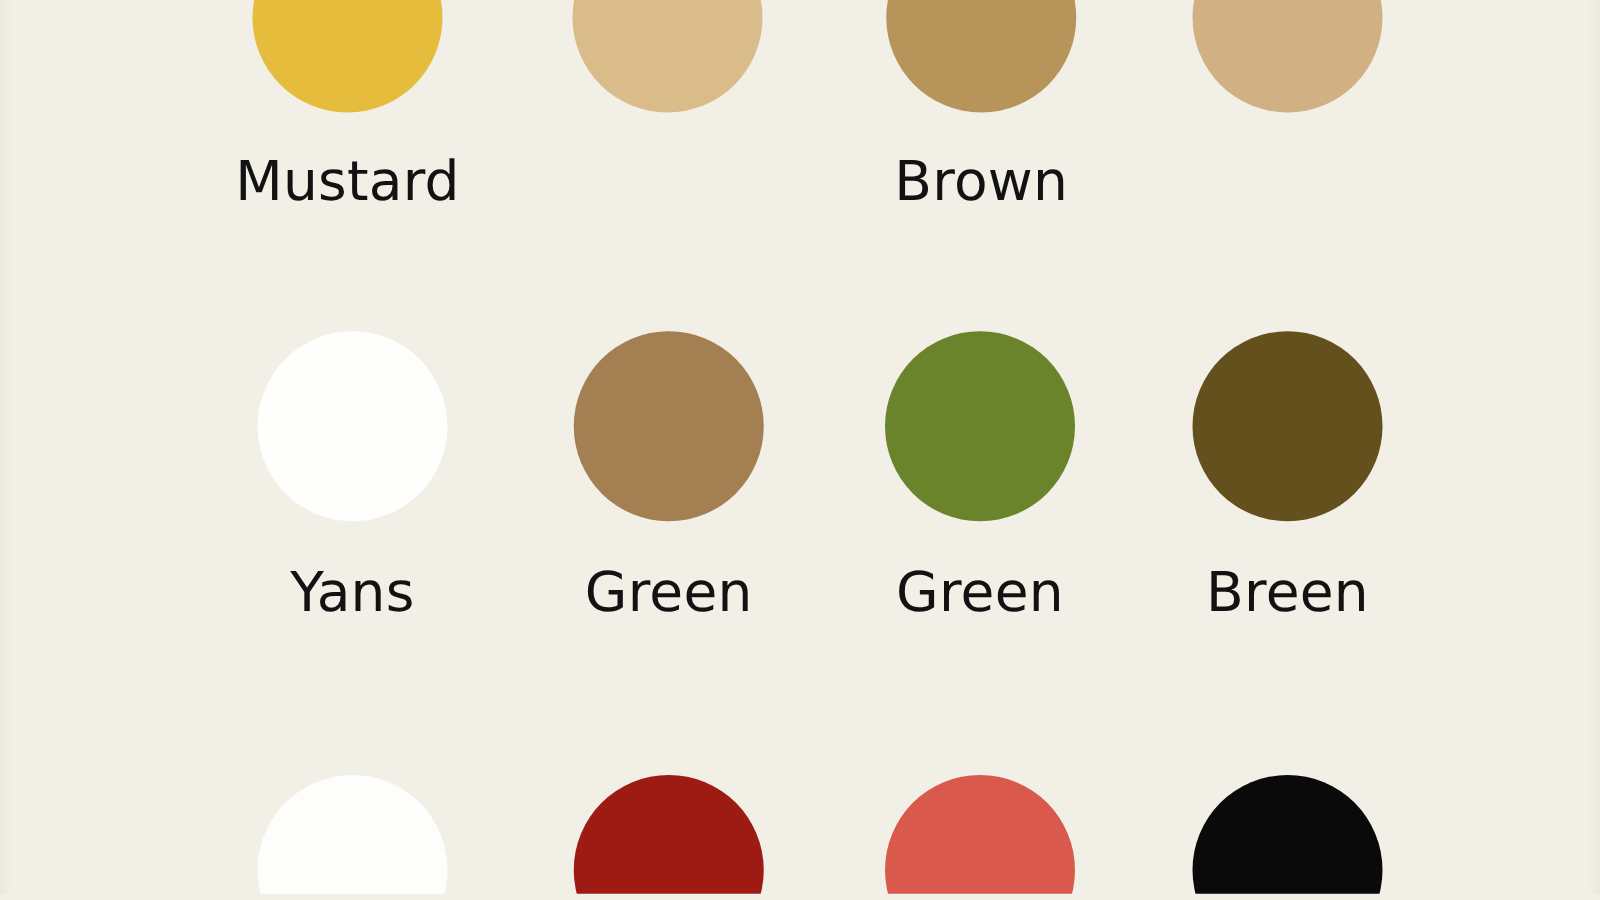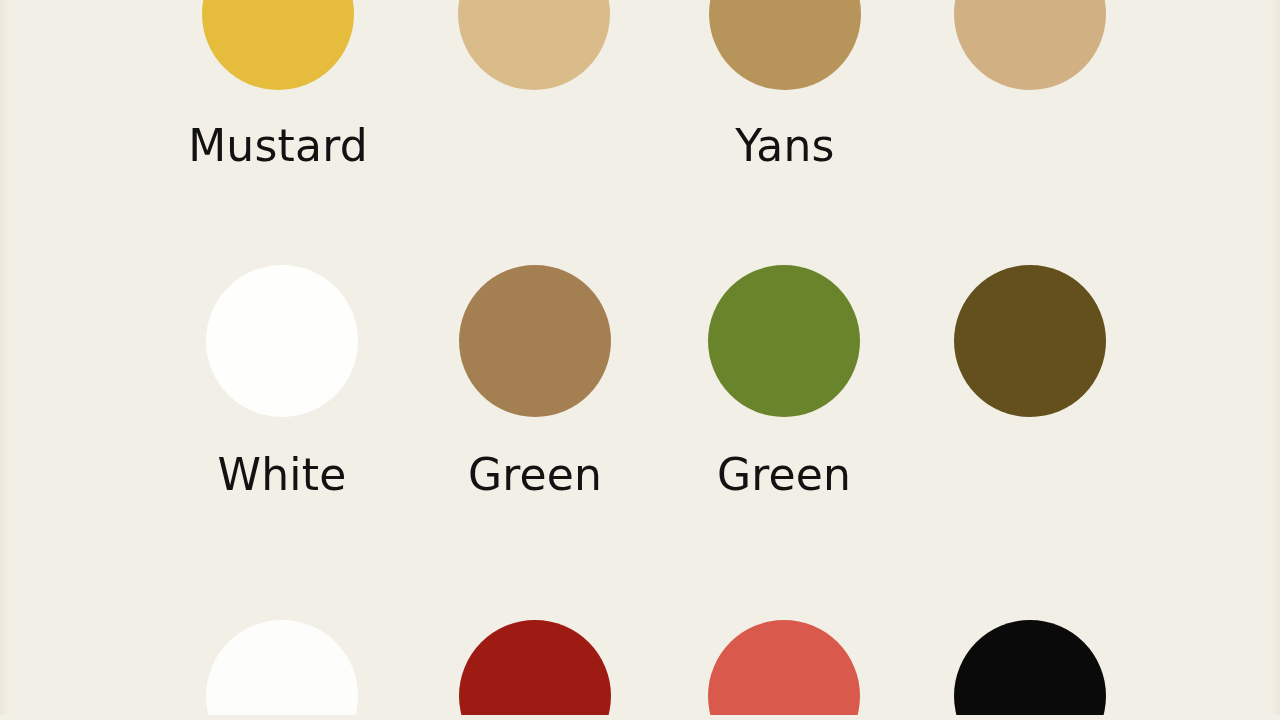--- a/index.html
+++ b/index.html
@@ -85,42 +85,43 @@
   <div class="swatch-row row-1">
     <div class="swatch-cell" style="width: 260px; left: 148px;">
       <span class="swatch-dot" style="background: rgb(229, 188, 59);"></span>
       <span class="swatch-label">Mustard</span>
     </div>
     <div class="swatch-cell" style="width: 260px; left: 404px;">
       <span class="swatch-dot" style="background: rgb(217, 188, 138);"></span>
     </div>
     <div class="swatch-cell" style="width: 260px; left: 655px;">
       <span class="swatch-dot" style="background: rgb(183, 149, 90);"></span>
-      <span class="swatch-label">Yans</span>
+      <span class="swatch-label">Brown</span>
     </div>
     <div class="swatch-cell" style="width: 260px; left: 900px;">
       <span class="swatch-dot" style="background: rgb(209, 177, 131);"></span>
     </div>
   </div>
 
   <div class="swatch-row row-2">
     <div class="swatch-cell" style="width: 260px; left: 152px;">
       <span class="swatch-dot" style="background: rgb(254, 254, 252);"></span>
-      <span class="swatch-label">White</span>
+      <span class="swatch-label">Yans</span>
     </div>
     <div class="swatch-cell" style="width: 260px; left: 405px;">
       <span class="swatch-dot" style="background: rgb(164, 127, 81);"></span>
       <span class="swatch-label">Green</span>
     </div>
     <div class="swatch-cell" style="width: 260px; left: 654px;">
       <span class="swatch-dot" style="background: rgb(106, 132, 44);"></span>
       <span class="swatch-label">Green</span>
     </div>
     <div class="swatch-cell" style="width: 260px; left: 900px;">
       <span class="swatch-dot" style="background: rgb(99, 80, 28);"></span>
+      <span class="swatch-label">Breen</span>
     </div>
   </div>
 
   <div class="swatch-row row-3">
     <div class="swatch-cell" style="width: 260px; left: 152px;">
       <span class="swatch-dot" style="background: rgb(253, 253, 251);"></span>
     </div>
     <div class="swatch-cell" style="width: 260px; left: 405px;">
       <span class="swatch-dot" style="background: rgb(158, 27, 20);"></span>
     </div>

